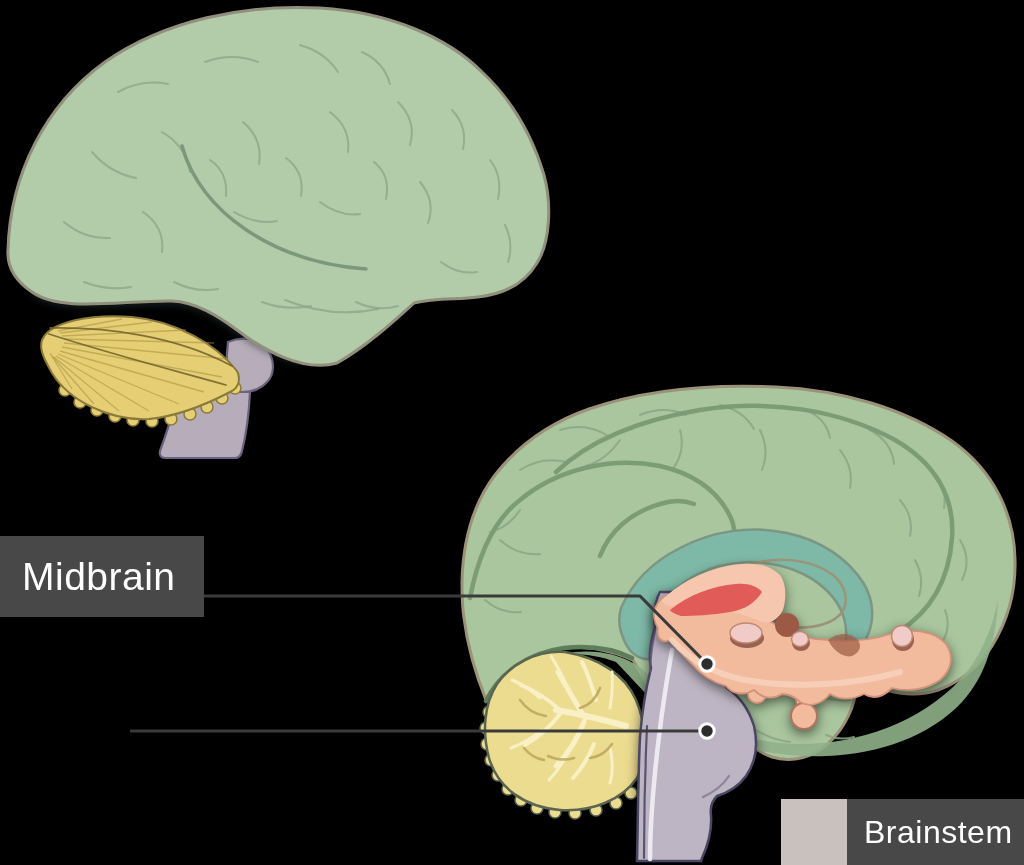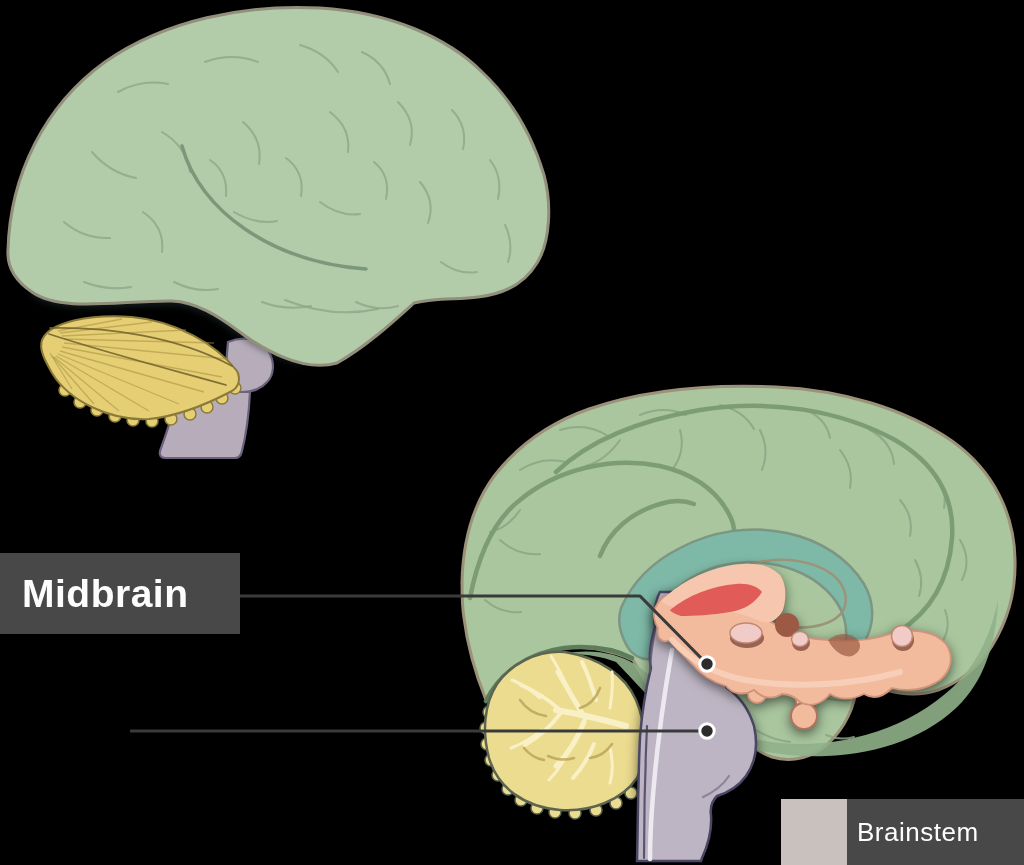--- a/index.html
+++ b/index.html
@@ -2,27 +2,27 @@
 <html style="--background: #000000; --label-box: #484848; --label-text: #fdfdfd; --leader-line: #3a3a3a; --marker-dot: #2c2c2c; --marker-ring: #ffffff; --legend-swatch: #c9c1bd; --cerebrum-lateral: #b2cba9; --cerebrum-lateral-outline: #92907c; --sulci-lateral: #8ca687; --fissure-lateral: #7b997a; --cerebellum-lateral: #e5ce74; --cerebellum-lateral-line: #6f6029; --cerebellum-lateral-stria: #a8903f; --cerebellum-lateral-outline: #8a7a38; --brainstem-lateral: #b7acb9; --brainstem-lateral-outline: #6b627e; --cerebrum-sagittal: #a9c69e; --cerebrum-sagittal-dark: #90b089; --cerebrum-sagittal-outline: #9c9179; --sulci-sagittal: #8aa584; --gyrus-bold: #7b9c75; --tentorium: #5d7d5b; --corpus-callosum: #7eb8a7; --corpus-callosum-edge: #7d9583; --fornix-outline: #9b9478; --cerebellum-sagittal: #ecdc90; --cerebellum-sagittal-inner: #e6d37e; --arbor-vitae: #f9f1c5; --cerebellum-sagittal-outline: #5b654f; --cerebellum-sagittal-dark-line: #b6a258; --brainstem-sagittal: #bdb5c3; --brainstem-sagittal-outline: #4b4663; --brainstem-stripe: #ece9f1; --brainstem-inner-line: #5b5372; --thalamus-salmon: #f2bb9e; --salmon-outline: #d2937a; --pink-band: #f6c6ae; --red-band: #e15b59; --brown-cap: #9c5a45; --pink-ellipse: #f1cbc7; --ellipse-shadow: #8a5243; --ellipse-edge: #c08873; --pale-inner-band: #f8d2bc; --pituitary-edge: #b0735f;"><head>
 <meta charset="utf-8">
 <style>
   html,body{margin:0;padding:0;background:#000;}
   .stage{position:relative;width:1024px;height:865px;background:var(--background,#000);
          overflow:hidden;font-family:"Liberation Sans",sans-serif;}
   .stage svg{position:absolute;left:0;top:0;}
   .callout{position:absolute;display:flex;align-items:center;box-sizing:border-box;
            background:var(--label-box);color:var(--label-text);
            font-size:39px;line-height:1;padding-left:22px;letter-spacing:.5px;}
-  #midbrain-label{left:0;top:553px;width:240px;height:81px;font-weight:bold;}
+  #midbrain-label{left:0;top:536px;width:204px;height:81px;}
   #pons-label{left:0;top:684px;width:130px;height:83px;}
   .legend-swatch{position:absolute;left:781px;top:799px;width:66px;height:66px;
                  background:var(--legend-swatch);}
   .legend-box{position:absolute;left:847px;top:799px;width:177px;height:66px;
-              box-sizing:border-box;display:flex;align-items:center;padding-left:10px;
-              background:var(--label-box);color:var(--label-text);font-size:26px;letter-spacing:.5px;}
+              box-sizing:border-box;display:flex;align-items:center;padding-left:17px;
+              background:var(--label-box);color:var(--label-text);font-size:32px;letter-spacing:.5px;}
 
   
   .p-stemL{fill:var(--brainstem-lateral);stroke:var(--brainstem-lateral-outline);stroke-width:2.2;}
   .p-cblL{fill:var(--cerebellum-lateral);stroke:var(--cerebellum-lateral-outline);stroke-width:2;}
   .p-scallopL{fill:var(--cerebellum-lateral);stroke:var(--cerebellum-lateral-outline);stroke-width:1.5;}
   .p-cblLine{fill:none;stroke:var(--cerebellum-lateral-line);stroke-width:1.8;stroke-linecap:round;opacity:.85;}
   .p-stria{stroke:var(--cerebellum-lateral-stria);stroke-width:1.3;opacity:.55;}
   .p-shadowline{fill:none;stroke:rgba(40,55,60,.5);stroke-width:7;stroke-linecap:round;filter:blur(3px);}
   .p-cerebrumL{fill:var(--cerebrum-lateral);stroke:var(--cerebrum-lateral-outline);stroke-width:3;}
   .p-sulciL{fill:none;stroke:var(--sulci-lateral);stroke-width:2;stroke-linecap:round;opacity:.8;}

